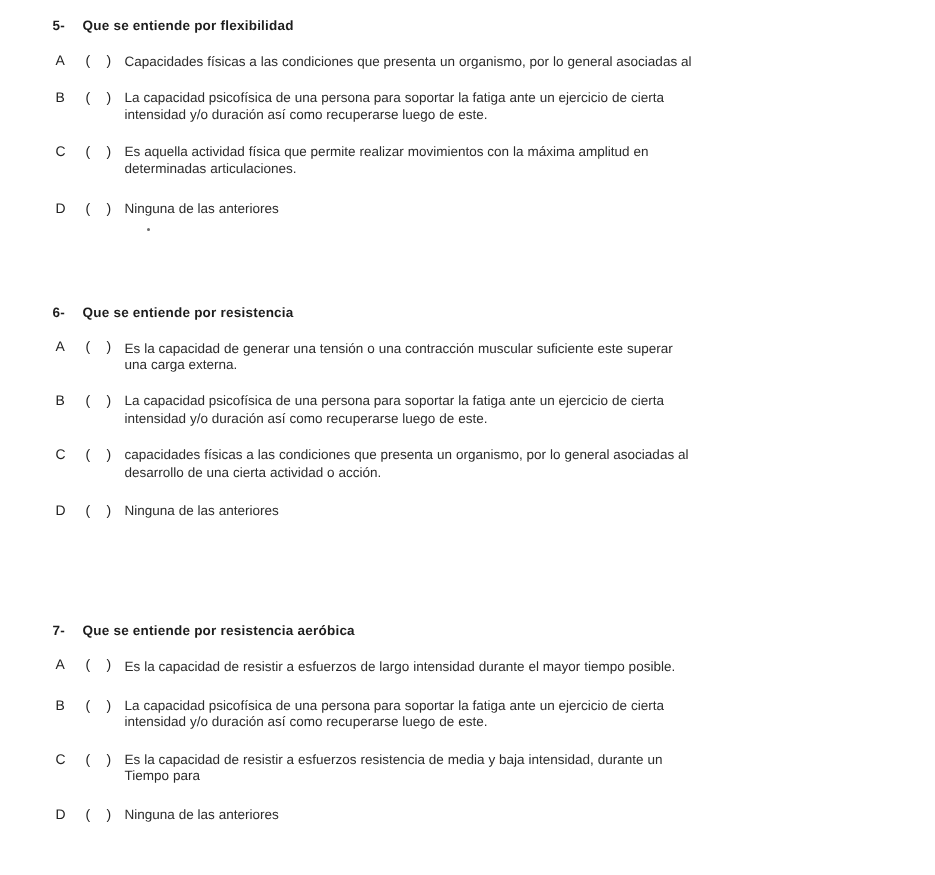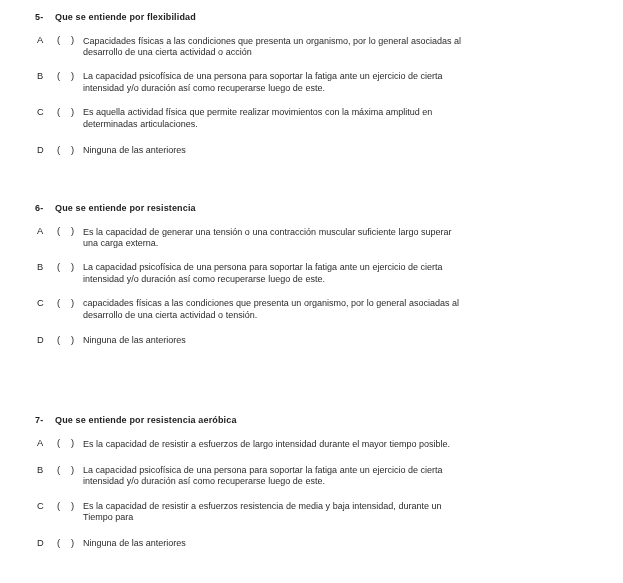--- a/index.html
+++ b/index.html
@@ -101,21 +101,20 @@
     </div>
 
     <div class="option-row" style="margin-top:13px;">
       <span class="opt-letter">A</span>
       <span class="opt-paren">
         <span class="p-open">(</span>
         <span class="p-close">)</span>
       </span>
       <span class="opt-text">
         <span class="line">Capacidades físicas a las condiciones que presenta un organismo, por lo general asociadas al</span>
-        <span class="line">desarrollo de una cierta actividad o acción</span>
       </span>
     </div>
 
     <div class="option-row" style="margin-top:13px;">
       <span class="opt-letter">B</span>
       <span class="opt-paren">
         <span class="p-open">(</span>
         <span class="p-close">)</span>
       </span>
       <span class="opt-text">
@@ -156,21 +155,21 @@
       <span class="q-title">Que se entiende por resistencia</span>
     </div>
 
     <div class="option-row" style="margin-top:13px;">
       <span class="opt-letter">A</span>
       <span class="opt-paren">
         <span class="p-open">(</span>
         <span class="p-close">)</span>
       </span>
       <span class="opt-text">
-        <span class="line">Es la capacidad de generar una tensión o una contracción muscular suficiente largo superar</span>
+        <span class="line">Es la capacidad de generar una tensión o una contracción muscular suficiente este superar</span>
         <span class="line">una carga externa.</span>
       </span>
     </div>
 
     <div class="option-row" style="margin-top:13px;">
       <span class="opt-letter">B</span>
       <span class="opt-paren">
         <span class="p-open">(</span>
         <span class="p-close">)</span>
       </span>
@@ -181,21 +180,21 @@
     </div>
 
     <div class="option-row" style="margin-top:13px;">
       <span class="opt-letter">C</span>
       <span class="opt-paren">
         <span class="p-open">(</span>
         <span class="p-close">)</span>
       </span>
       <span class="opt-text">
         <span class="line">capacidades físicas a las condiciones que presenta un organismo, por lo general asociadas al</span>
-        <span class="line">desarrollo de una cierta actividad o tensión.</span>
+        <span class="line">desarrollo de una cierta actividad o acción.</span>
       </span>
     </div>
 
     <div class="option-row" style="margin-top:14px;">
       <span class="opt-letter">D</span>
       <span class="opt-paren">
         <span class="p-open">(</span>
         <span class="p-close">)</span>
       </span>
       <span class="opt-text">

